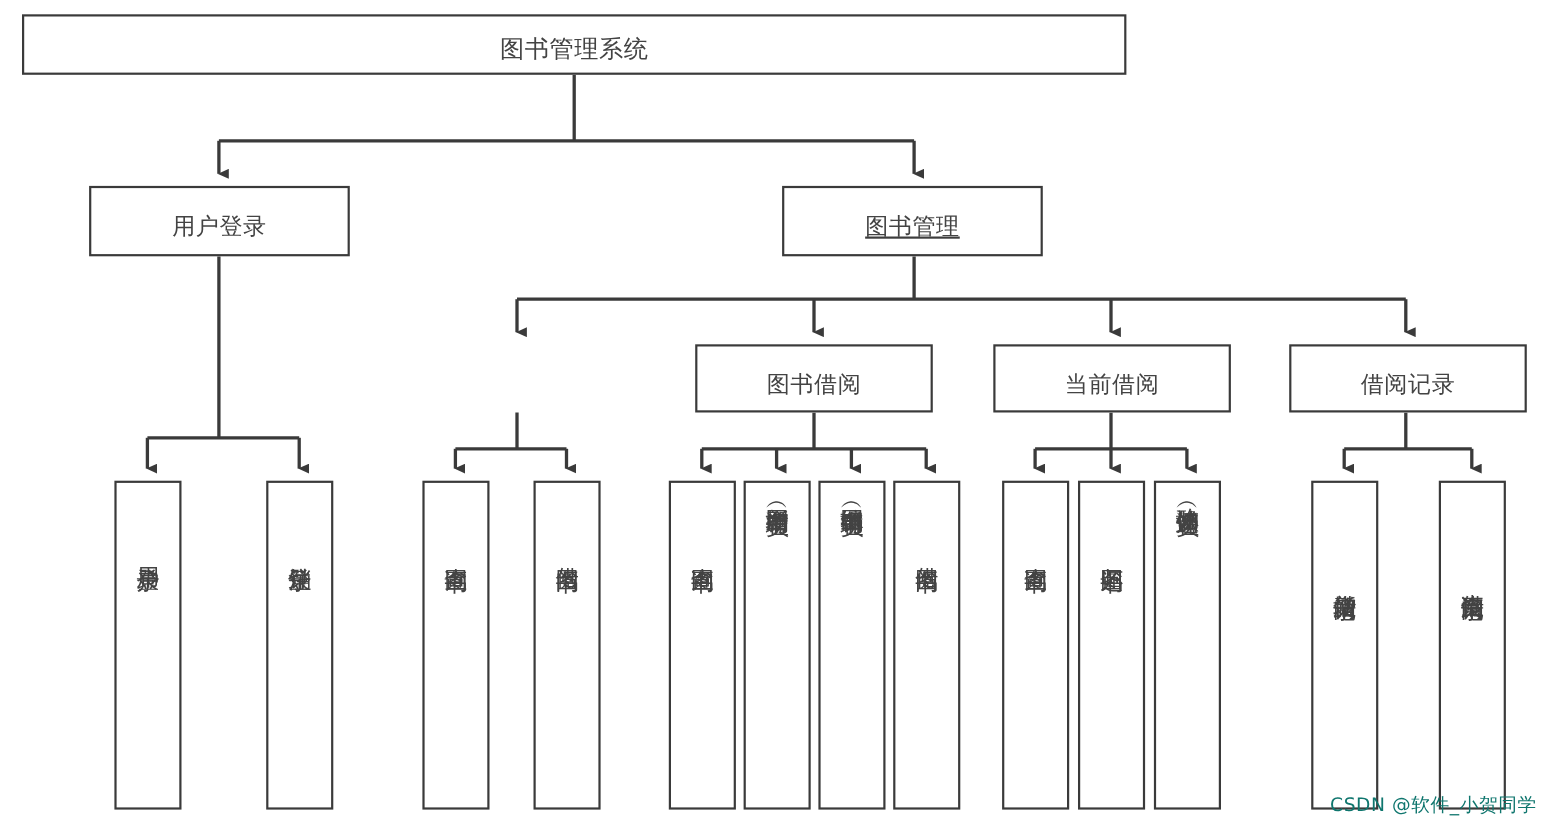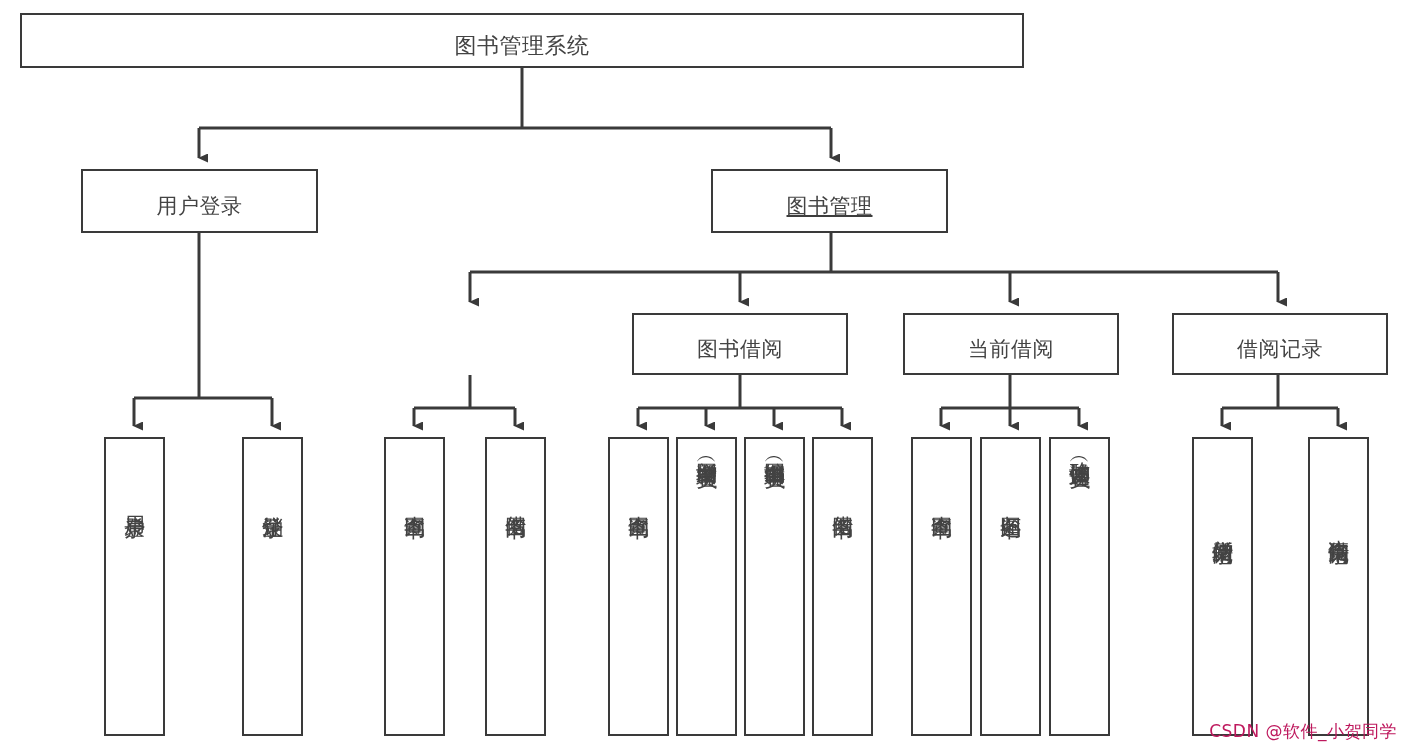--- a/index.html
+++ b/index.html
@@ -73,21 +73,21 @@
     margin-top: 0px;
   }
   .node.vert.low .node-label {
     margin-top: 78px;
   }
   #watermark {
     position: absolute;
     right: 8px;
     bottom: 4px;
     font-size: 17px;
-    color: #be185d;
+    color: #0f766e;
     letter-spacing: 0.5px;
     white-space: nowrap;
   }
 </style>
 </head>
 <body>
 
 <div id="diagram-root">
 
   <svg id="connector-layer" viewBox="0 0 1405 747" width="1405" height="747" xmlns="http://www.w3.org/2000/svg">

